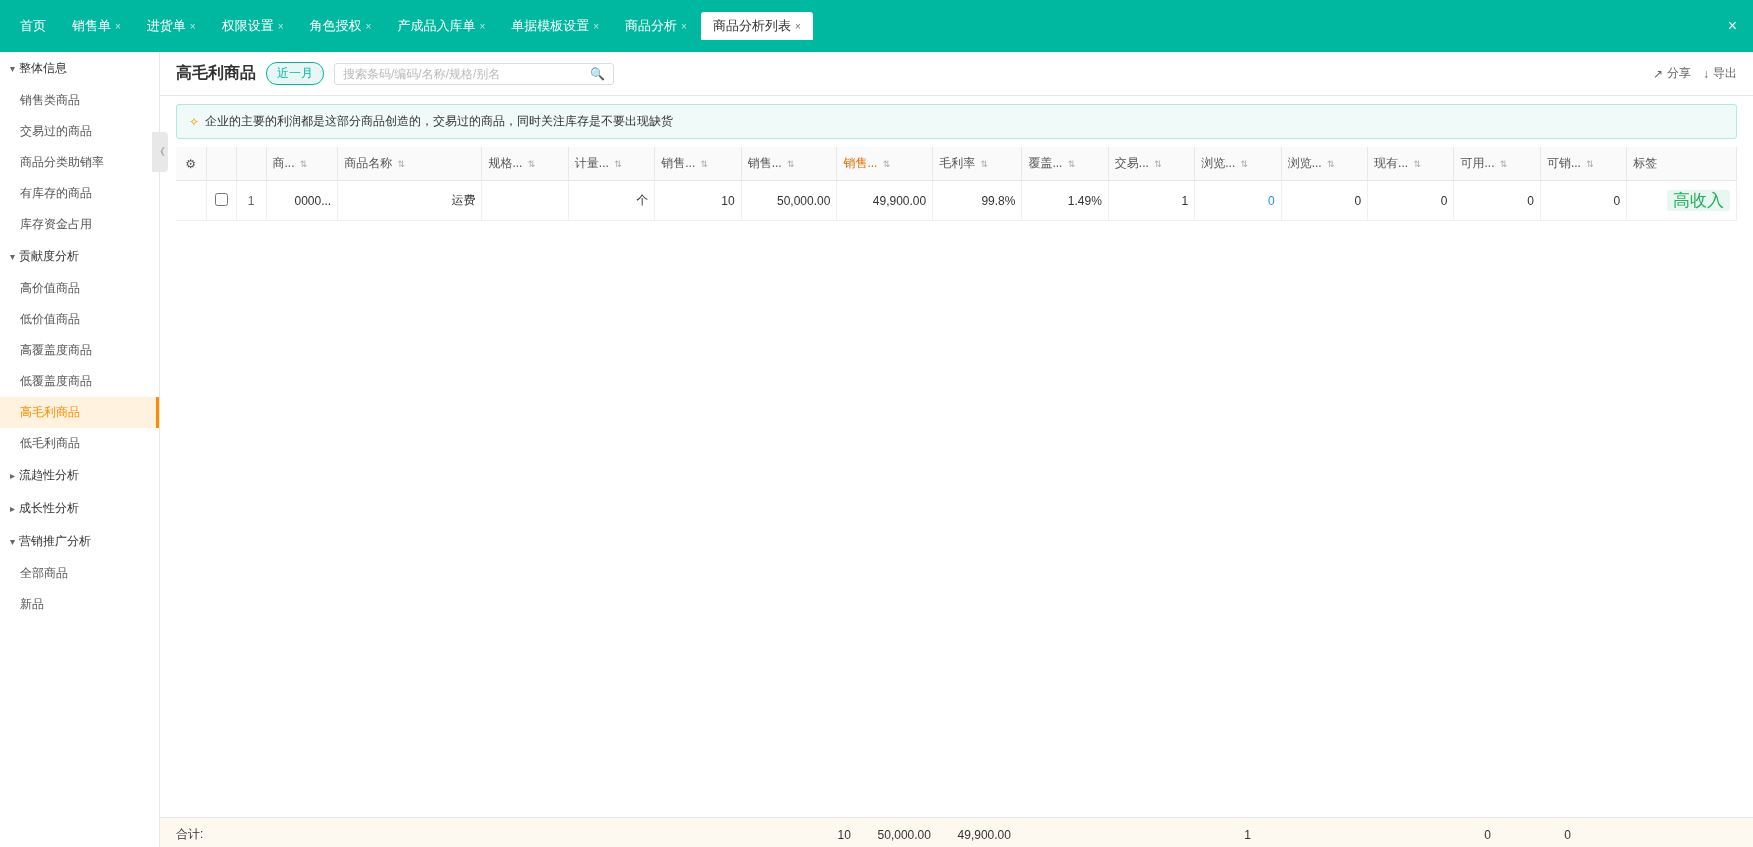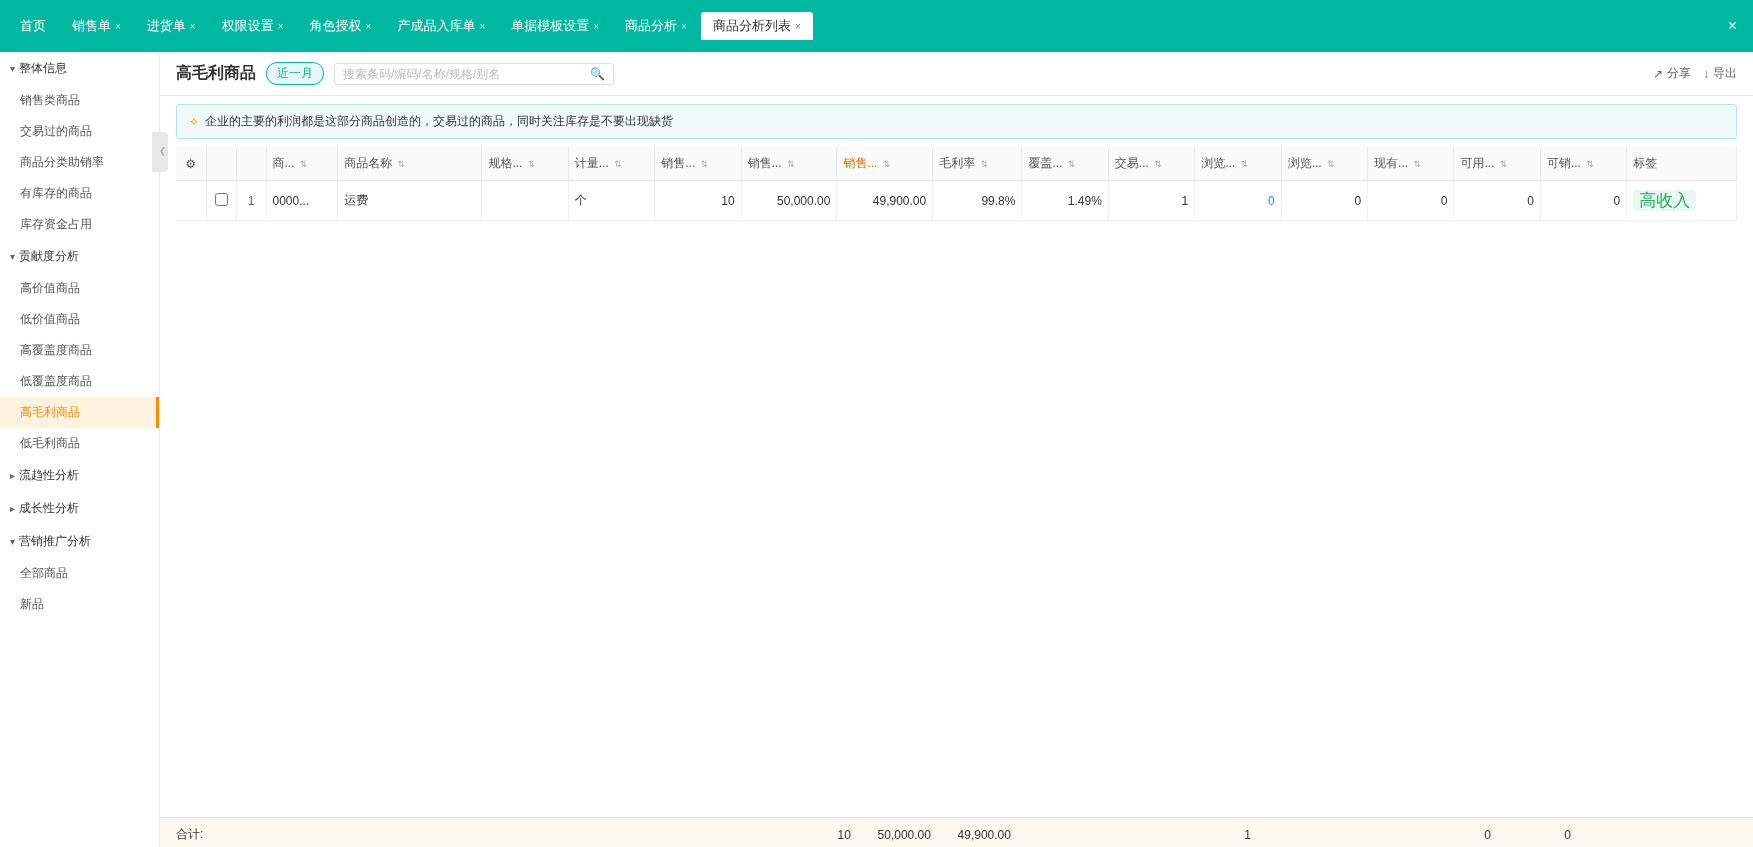--- a/index.html
+++ b/index.html
@@ -196,20 +196,21 @@
       top: 0;
       background: #fafafa;
     }
     th .sort-arrows { color: #aaa; font-size: 9px; margin-left: 2px; }
     td {
       padding: 8px 6px;
       border-bottom: 1px solid #f0f0f0;
       border-right: 1px solid #f0f0f0;
       color: #333;
       white-space: nowrap;
+      text-align: right;
     }
     .th-settings { width: 30px; text-align: center; }
     .th-num { width: 30px; text-align: center; }
     .td-num { text-align: center; color: #666; }
     .td-right { text-align: right; }
     .td-center { text-align: center; }
     .badge-high-income {
       background: #e8f7f0;
       color: #27ae60;
       padding: 1px 6px;

